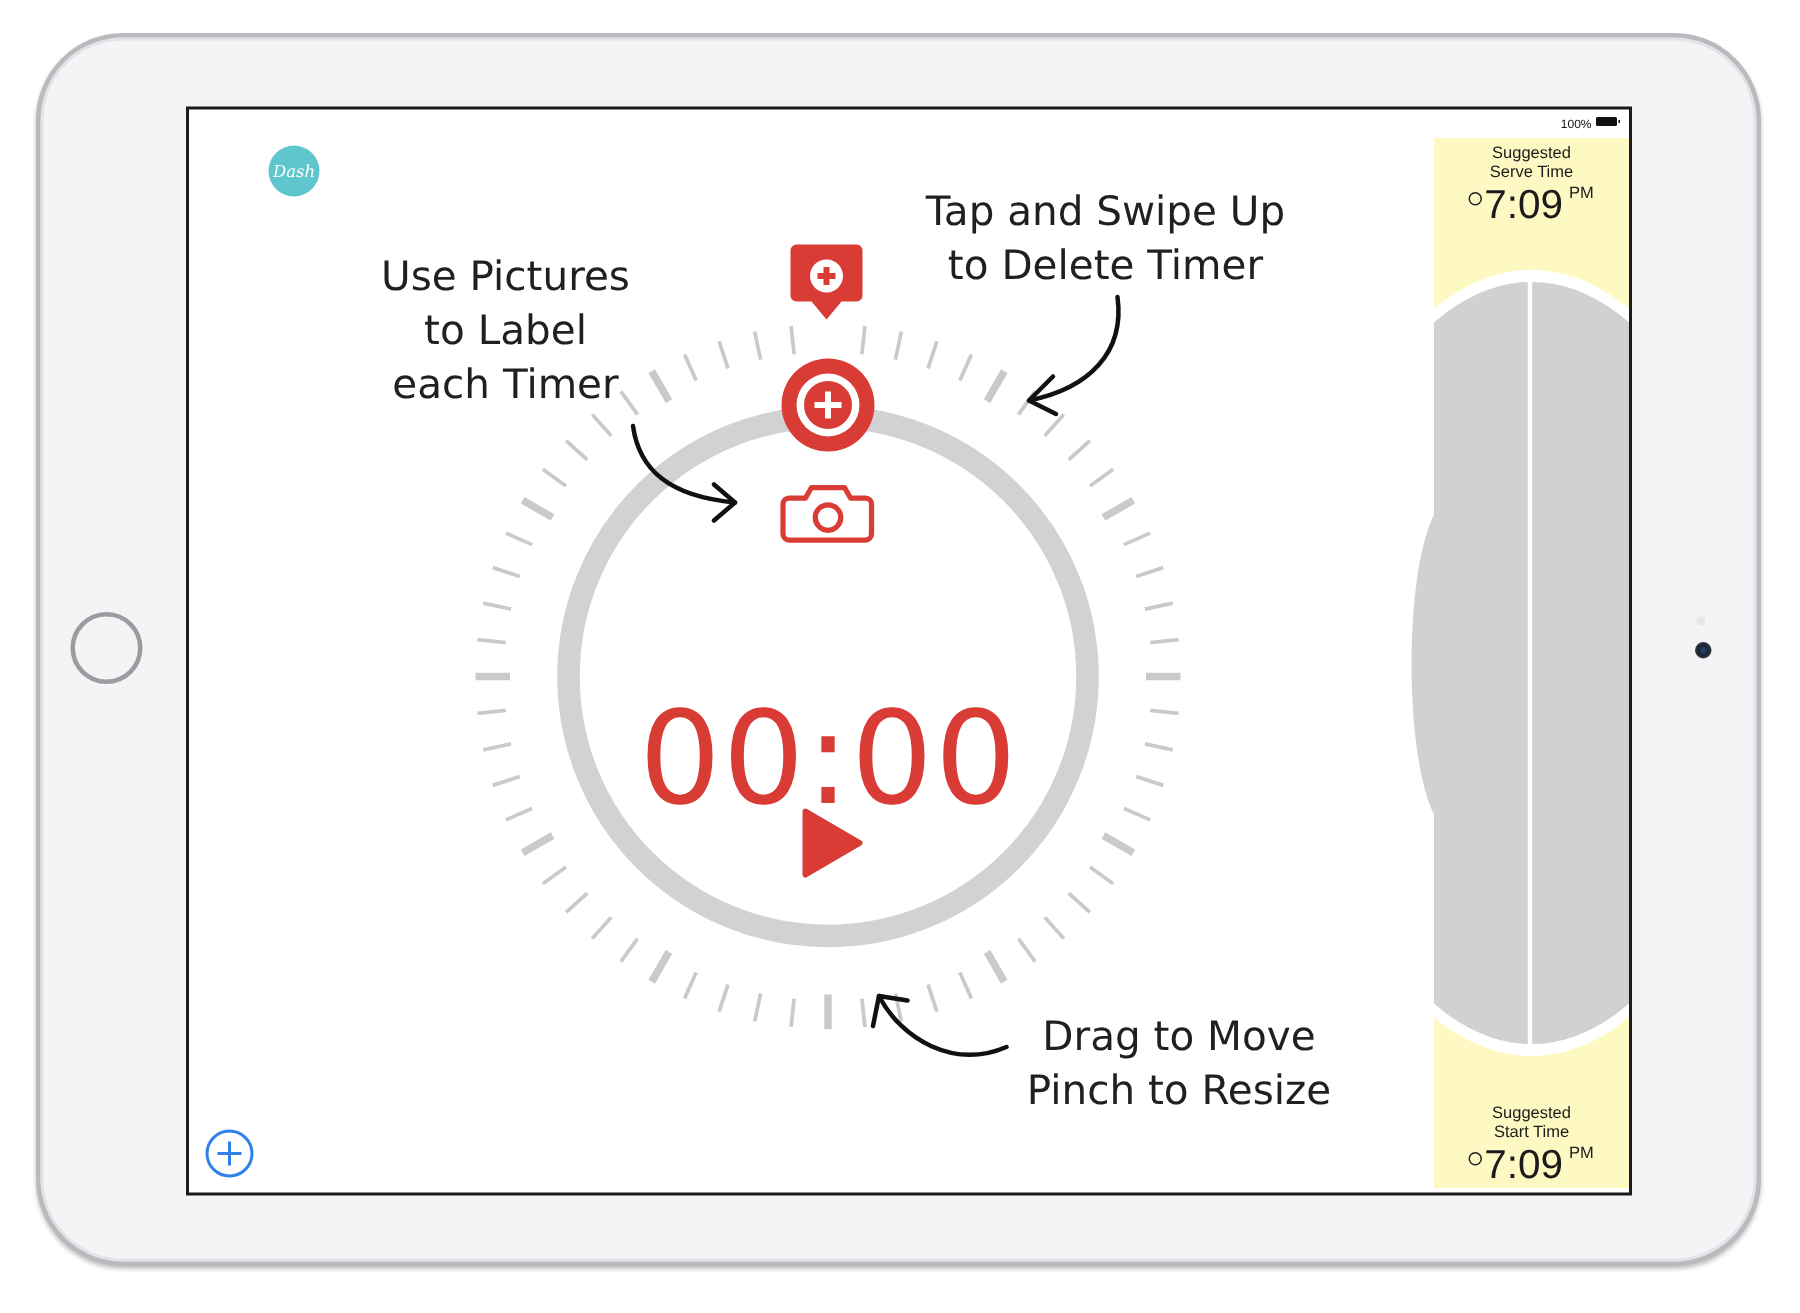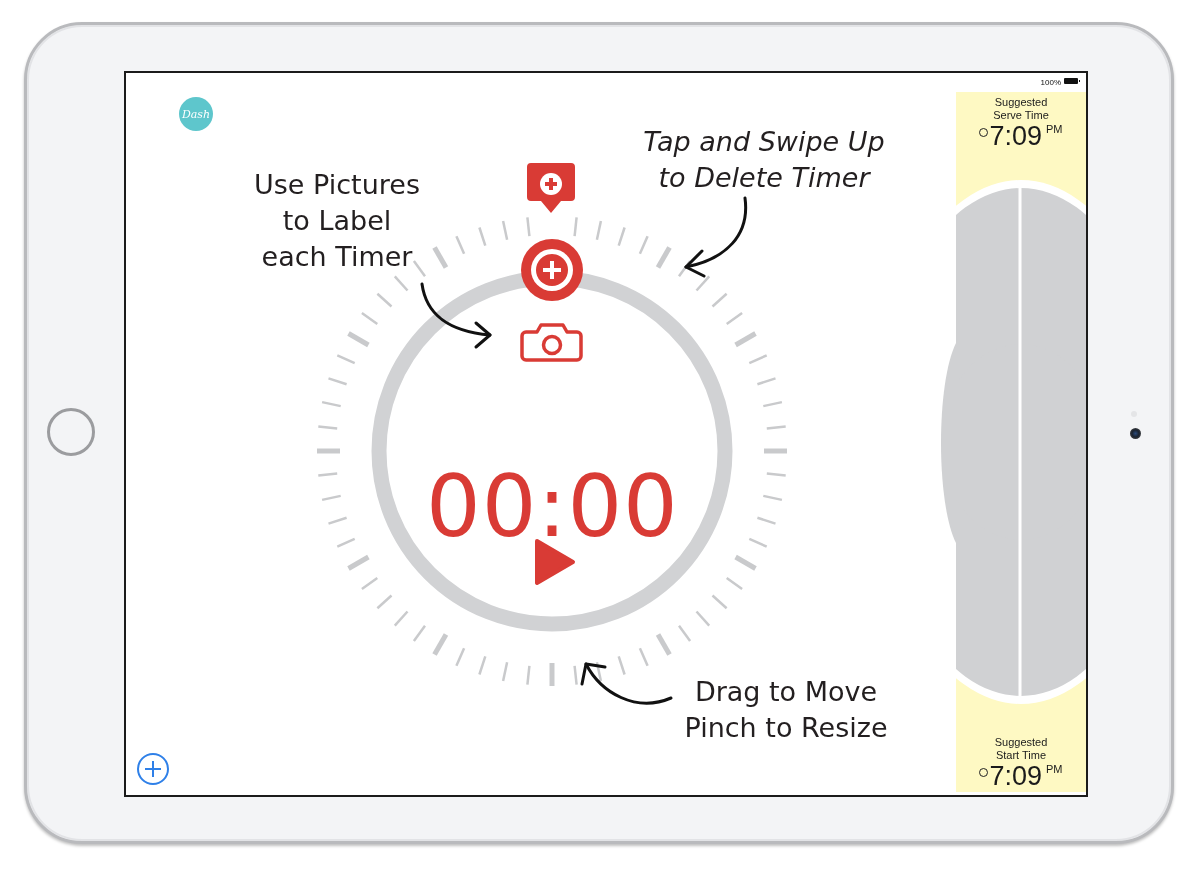--- a/index.html
+++ b/index.html
@@ -141,21 +141,21 @@
     </g>
   </svg>
 
   <div class="timer-text">00:00</div>
 
   <div class="note" style="left:106px;top:94px;width:210px;text-align:center;">
     <div>Use Pictures</div>
     <div>to Label</div>
     <div>each Timer</div>
   </div>
-  <div class="note" style="left:488px;top:51px;width:300px;font-style:italic;">
+  <div class="note" style="left:461px;top:51px;width:300px;">
     <div>Tap and Swipe Up</div>
     <div>to Delete Timer</div>
   </div>
   <div class="note" style="left:530px;top:601px;width:260px;">
     <div>Drag to Move</div>
     <div>Pinch to Resize</div>
   </div>
 
   <div class="battery">
     <span>100%</span>

